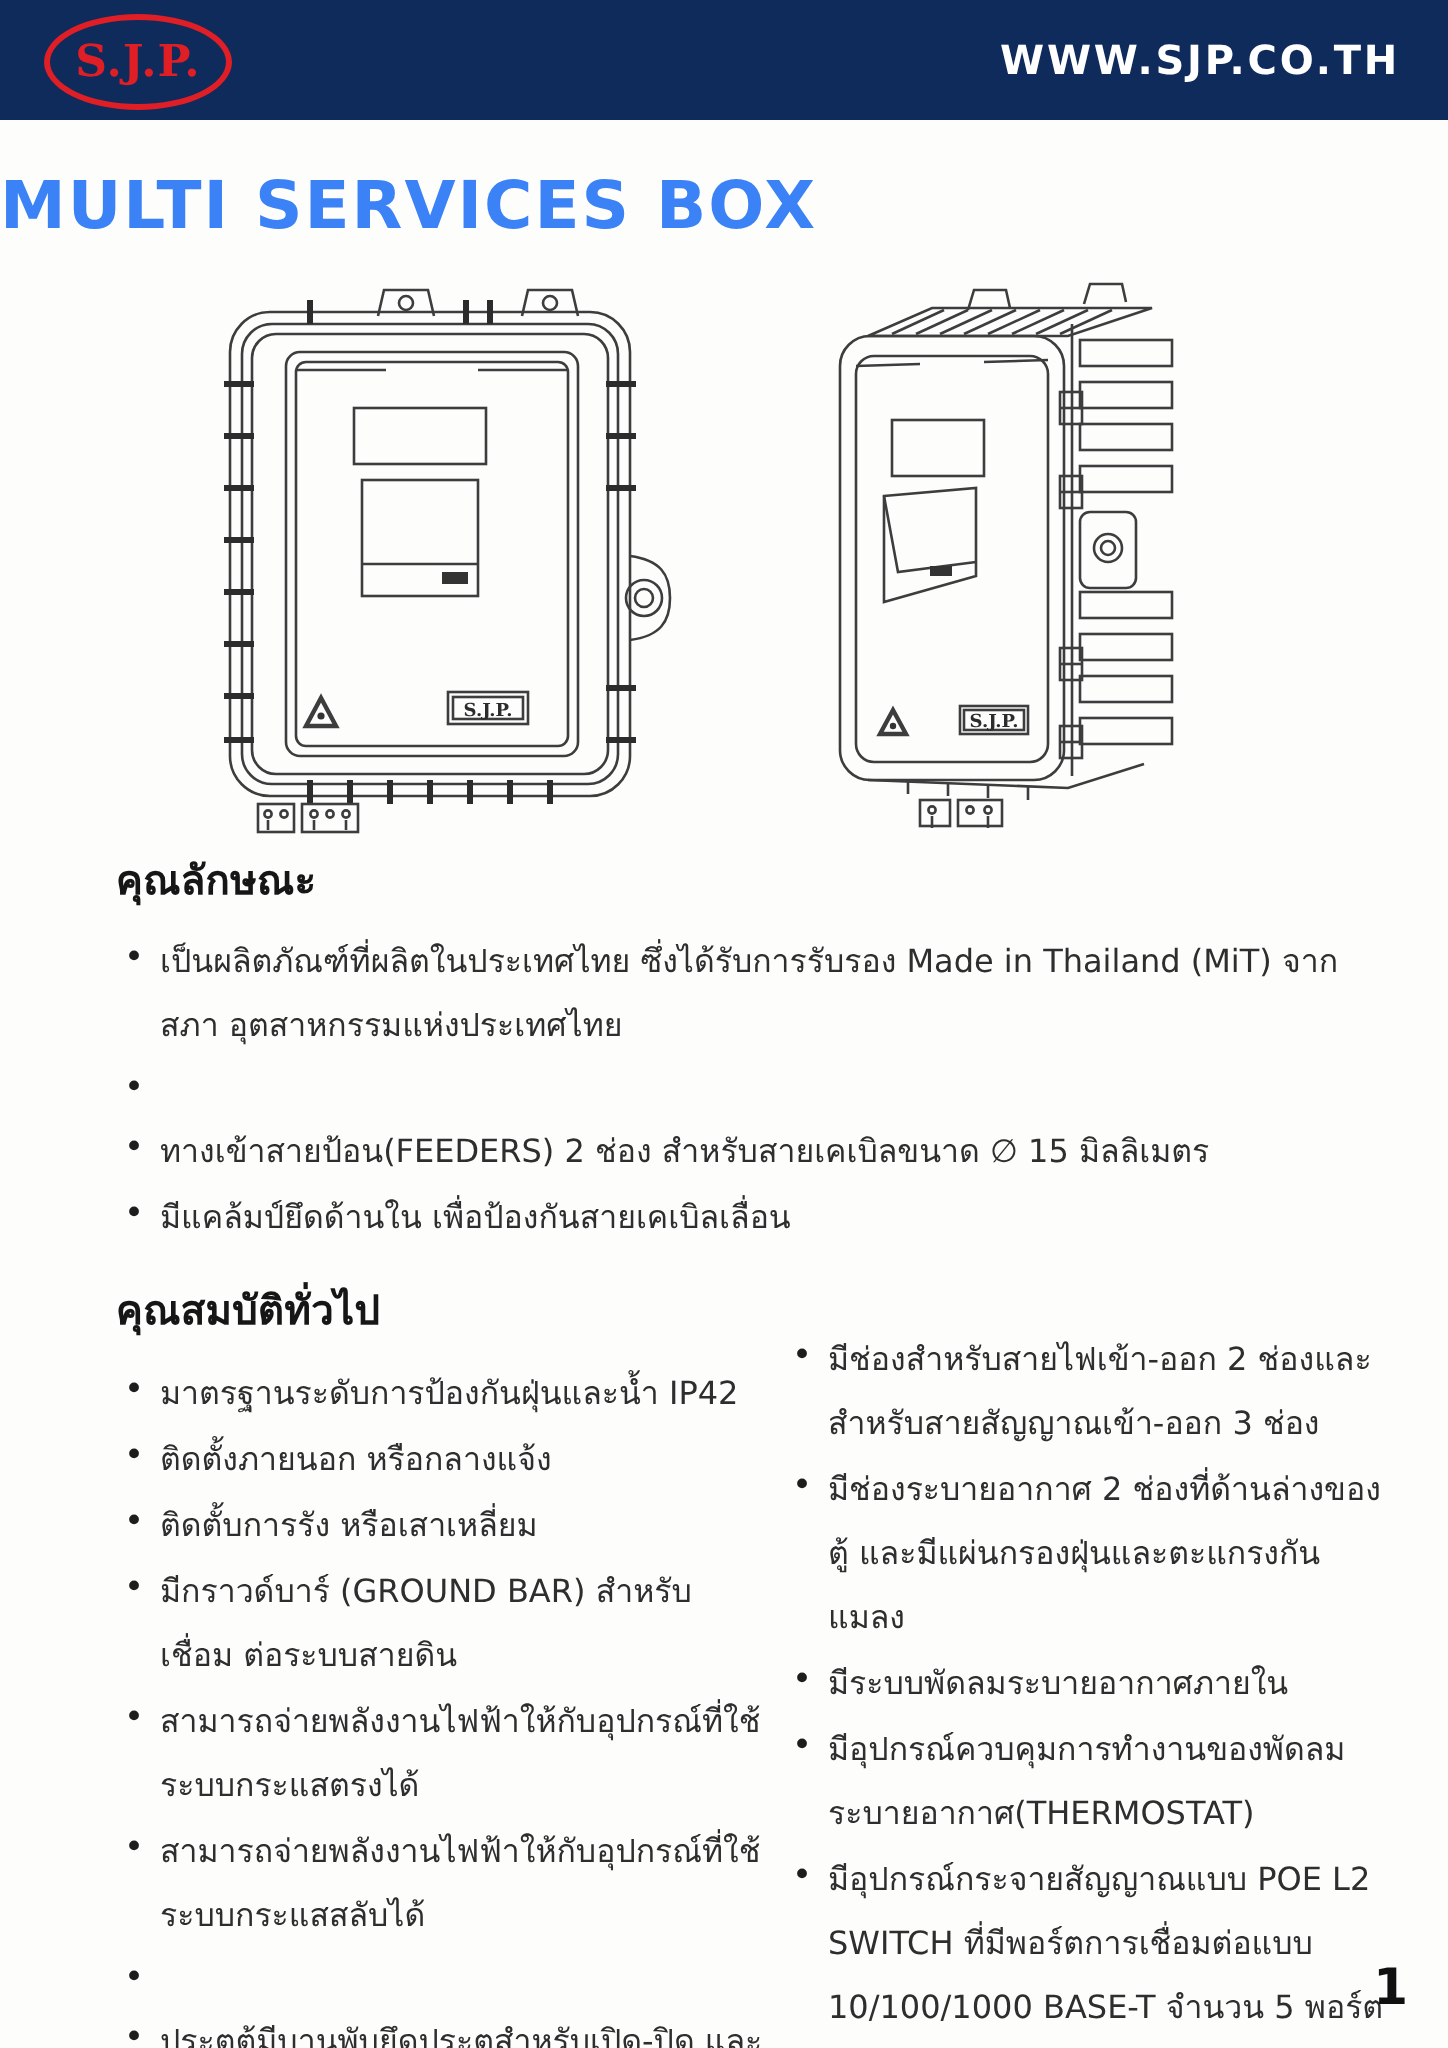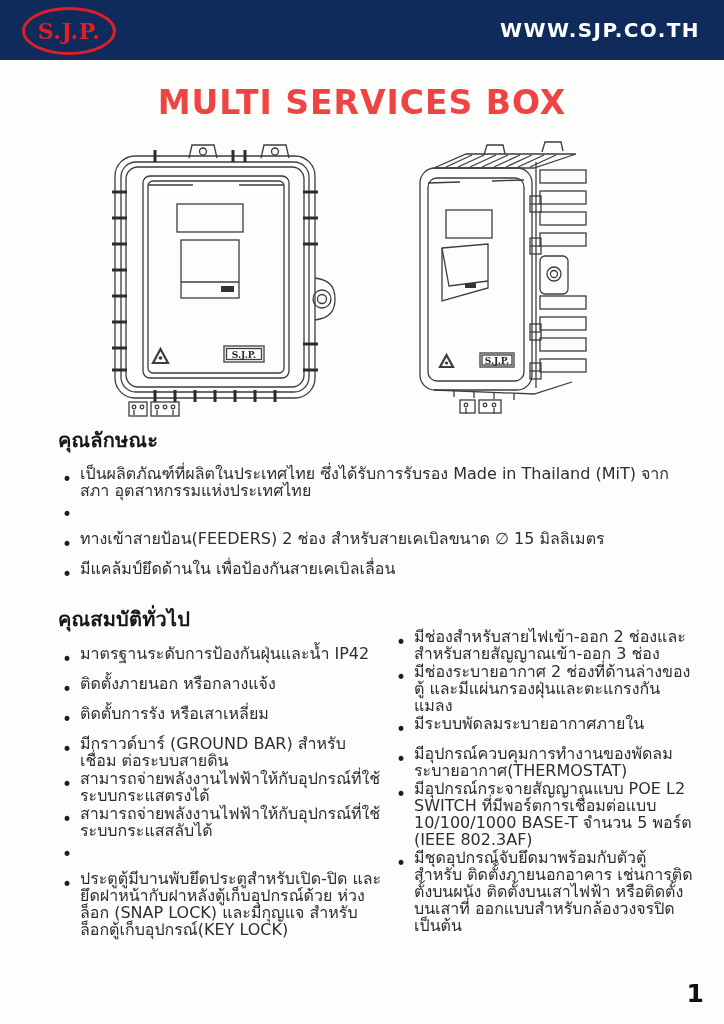--- a/index.html
+++ b/index.html
@@ -18,22 +18,22 @@
   .logo span {
     color:#e01e25; font-family:"DejaVu Serif","Liberation Serif",serif;
     font-weight:bold; font-size:22px; letter-spacing:0.5px;
   }
   .website {
     position:absolute; right:24px; top:50%; transform:translateY(-50%);
     color:#ffffff; font-size:20px; font-weight:600; letter-spacing:1.4px;
   }
   
   .title {
-    margin-top:23px; text-align:center;
-    color:#ef4444; font-size:33px; font-weight:bold; letter-spacing:1px;
+    margin-top:23px; 
+    color:#3b82f6; font-size:33px; font-weight:bold; letter-spacing:1px;
   }
   
   .drawings {
     margin-top:16px; height:284px;
     display:flex; justify-content:center; align-items:flex-start; gap:44px;
   }
   .drawings svg { display:block; }
   .ln { stroke:#3d3d3d; fill:none; stroke-width:1.3; }
   .thick { stroke:#2c2c2c; stroke-width:3; }
   .filldark { fill:#333; stroke:none; }
@@ -44,21 +44,21 @@
   
   .section { padding:0 28px 0 58px; }
   .section h2 { color:#161616; font-size:20px; font-weight:bold; letter-spacing:0.2px; }
   .features { margin-top:2px; }
   .features h2 { margin-bottom:9px; }
   .bullets { max-width:632px; }
   .bullet { display:flex; margin:0 0 1px 0; }
   .bullet .dot {
     flex:0 0 22px; font-size:17px; line-height:29px; color:#1d1d1d; padding-left:4px;
   }
-  .bullet .bt { font-size:16px; line-height:17px; color:#2e2e2e; }
+  .bullet .bt { font-size:16px; line-height:32px; color:#2e2e2e; }
   .general { margin-top:14px; }
   .general-grid { display:grid; grid-template-columns:324px 1fr; column-gap:10px; }
   .general-grid h2 { margin-bottom:10px; }
   .col-right { padding-top:25px; }
   
   .pagenum {
     position:absolute; right:20px; bottom:16px;
     font-size:25px; font-weight:bold; color:#101010;
   }
 </style>

